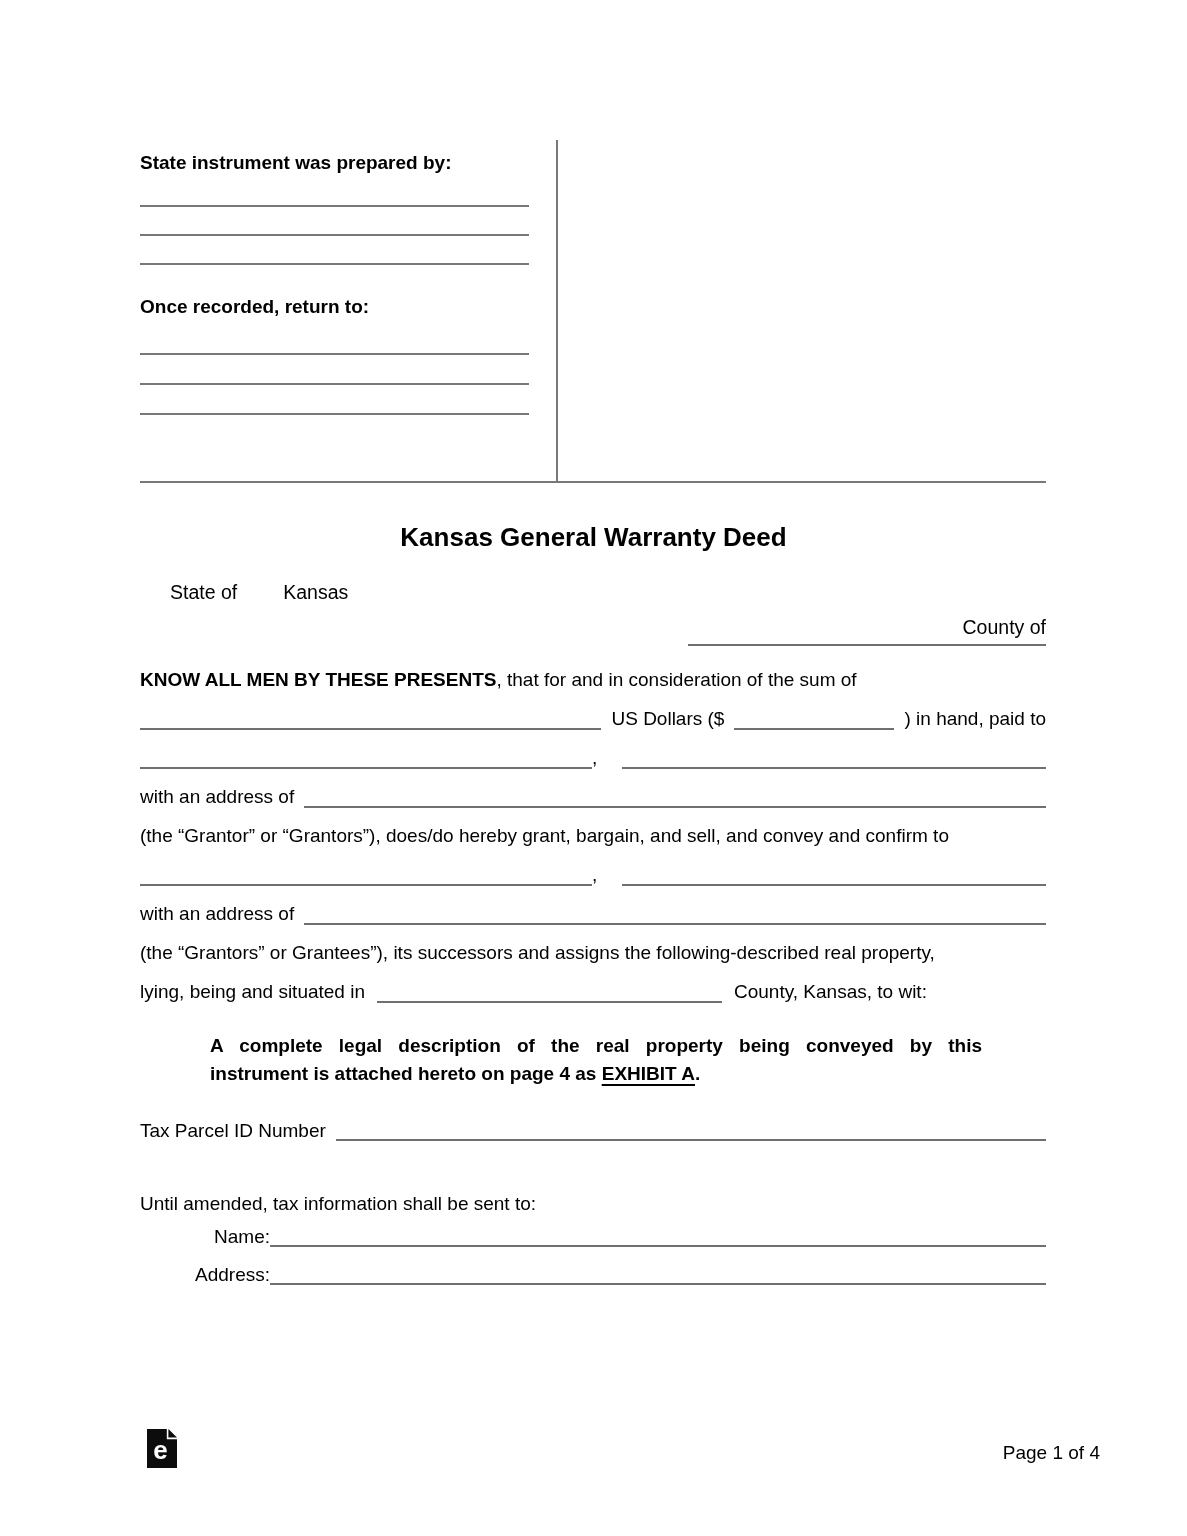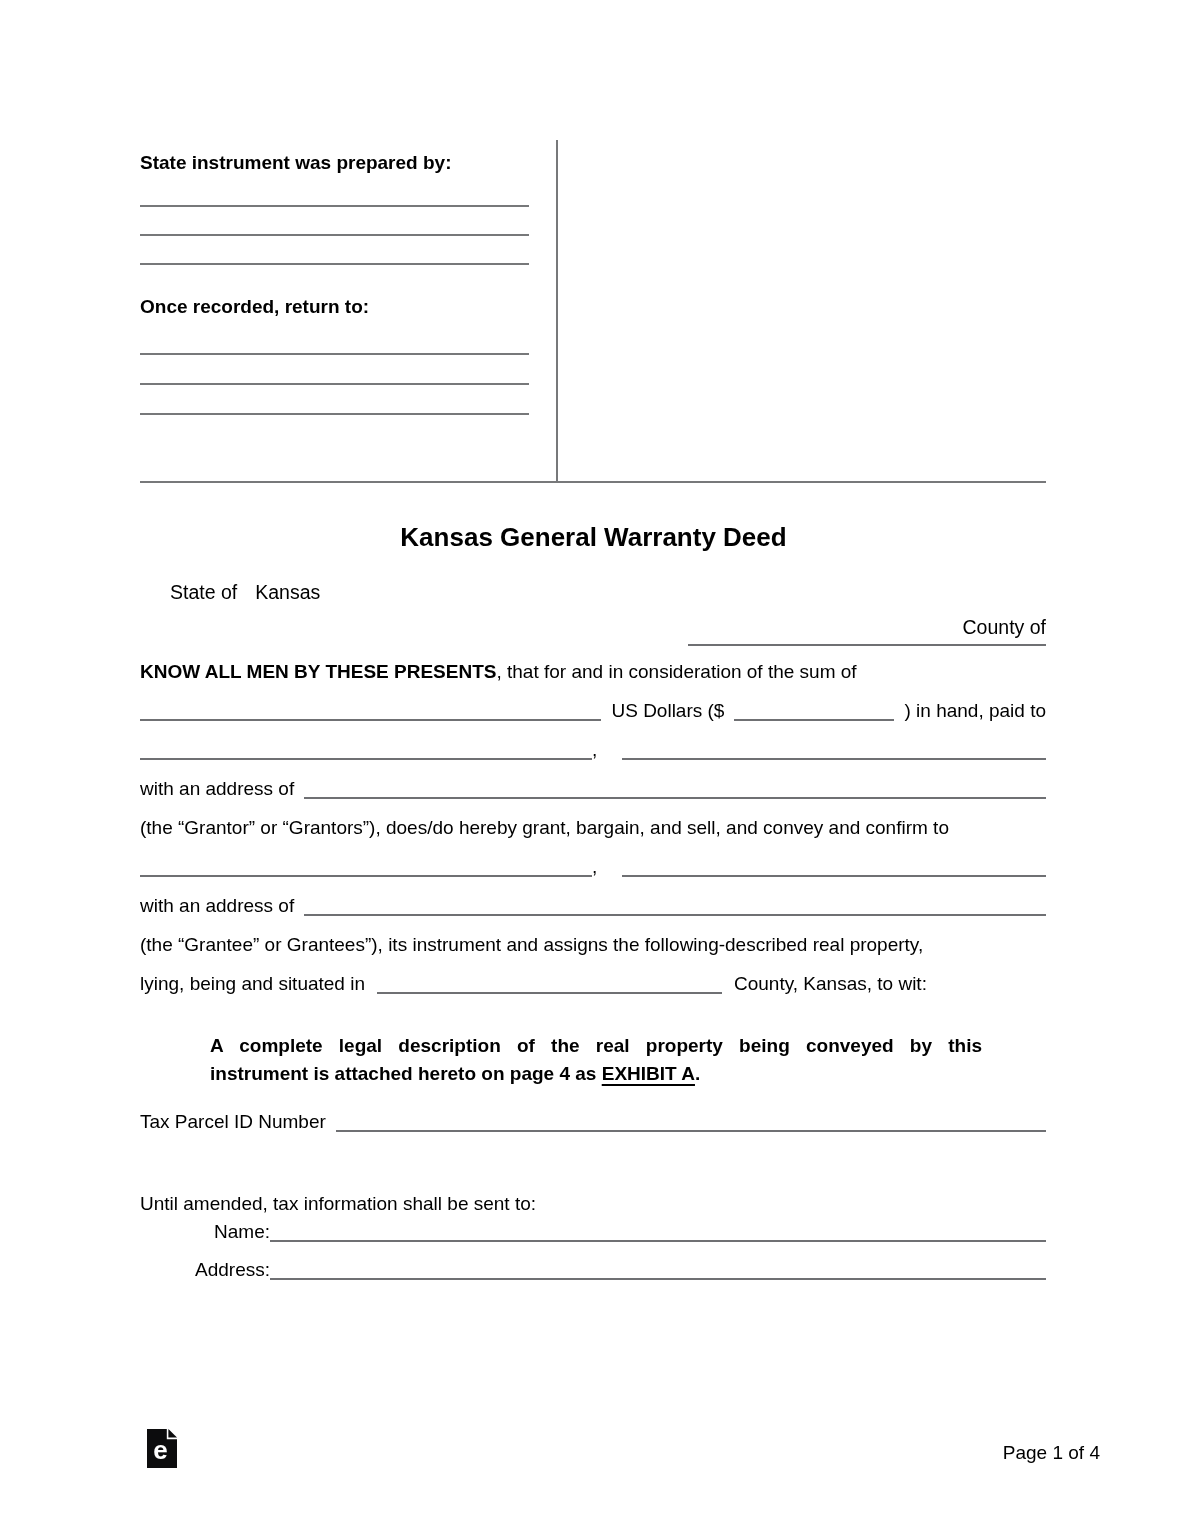--- a/index.html
+++ b/index.html
@@ -22,28 +22,28 @@
   .wl-d { height:37px; } .wl-e { height:30px; } .wl-f { height:30px; }
   .header-right { flex:1 1 auto; display:flex; align-items:flex-end; justify-content:center; }
   .recorder-note { font-size:16px; line-height:17px; padding-bottom:4px; }
 
   
   .title {
     position:absolute; top:520px; left:0; width:1187px; text-align:center;
     font-size:26px; line-height:34px; font-weight:bold;
   }
   .jurisdiction { position:absolute; top:578px; left:140px; width:906px; font-size:19.5px; }
-  .state-row { padding-left:30px; height:26px; display:flex; align-items:flex-end; line-height:23px; }
+  .state-row { padding-left:30px; height:26px; display:flex; align-items:flex-end; line-height:23px;gap:28px; }
   .state-value { margin-left:18px; }
   .county-row { margin-top:12px; padding-left:14px; height:30px; display:flex; align-items:flex-end; line-height:23px;flex-direction:column; }
   .county-blank { width:358px; margin-left:10px; }
 
   
   .body { position:absolute; top:660px; left:140px; width:906px; font-size:19px; }
-  .bline { display:flex; align-items:flex-start; height:39px; line-height:23px; white-space:pre; }
+  .bline { display:flex; align-items:center; height:39px; line-height:23px; white-space:pre; }
   .blank { display:inline-block; border-bottom:2px solid #6f7073; height:22px; }
   .grow { flex:1 1 auto; }
   .b { font-weight:bold; }
   .amt { width:160px; }
   .nameb { width:452px; }
   .situated { width:345px; margin:0 12px; flex:0 0 auto; }
   .mx { margin:0 10px; }
   .ml { margin-left:10px; }
   .gap { margin-left:25px; }
   .gap-s { margin-left:10px; }
@@ -122,21 +122,21 @@
     </div>
     <div class="bline">
       <span class="blank nameb"></span><span>,</span>
       <span class="blank grow gap"></span>
     </div>
     <div class="bline">
       <span>with an address of</span>
       <span class="blank grow gap-s"></span>
     </div>
     <div class="bline">
-      <span>(the “Grantee” or Grantees”), its instrument and assigns the following-described real property,</span>
+      <span>(the “Grantors” or Grantees”), its successors and assigns the following-described real property,</span>
     </div>
     <div class="bline">
       <span>lying, being and situated in</span>
       <span class="blank situated"></span>
       <span>County, Kansas, to wit:</span>
     </div>
   </div>
 
   <div class="exhibit">
     <div class="ex-line1">A complete legal description of the real property being conveyed by this</div>

